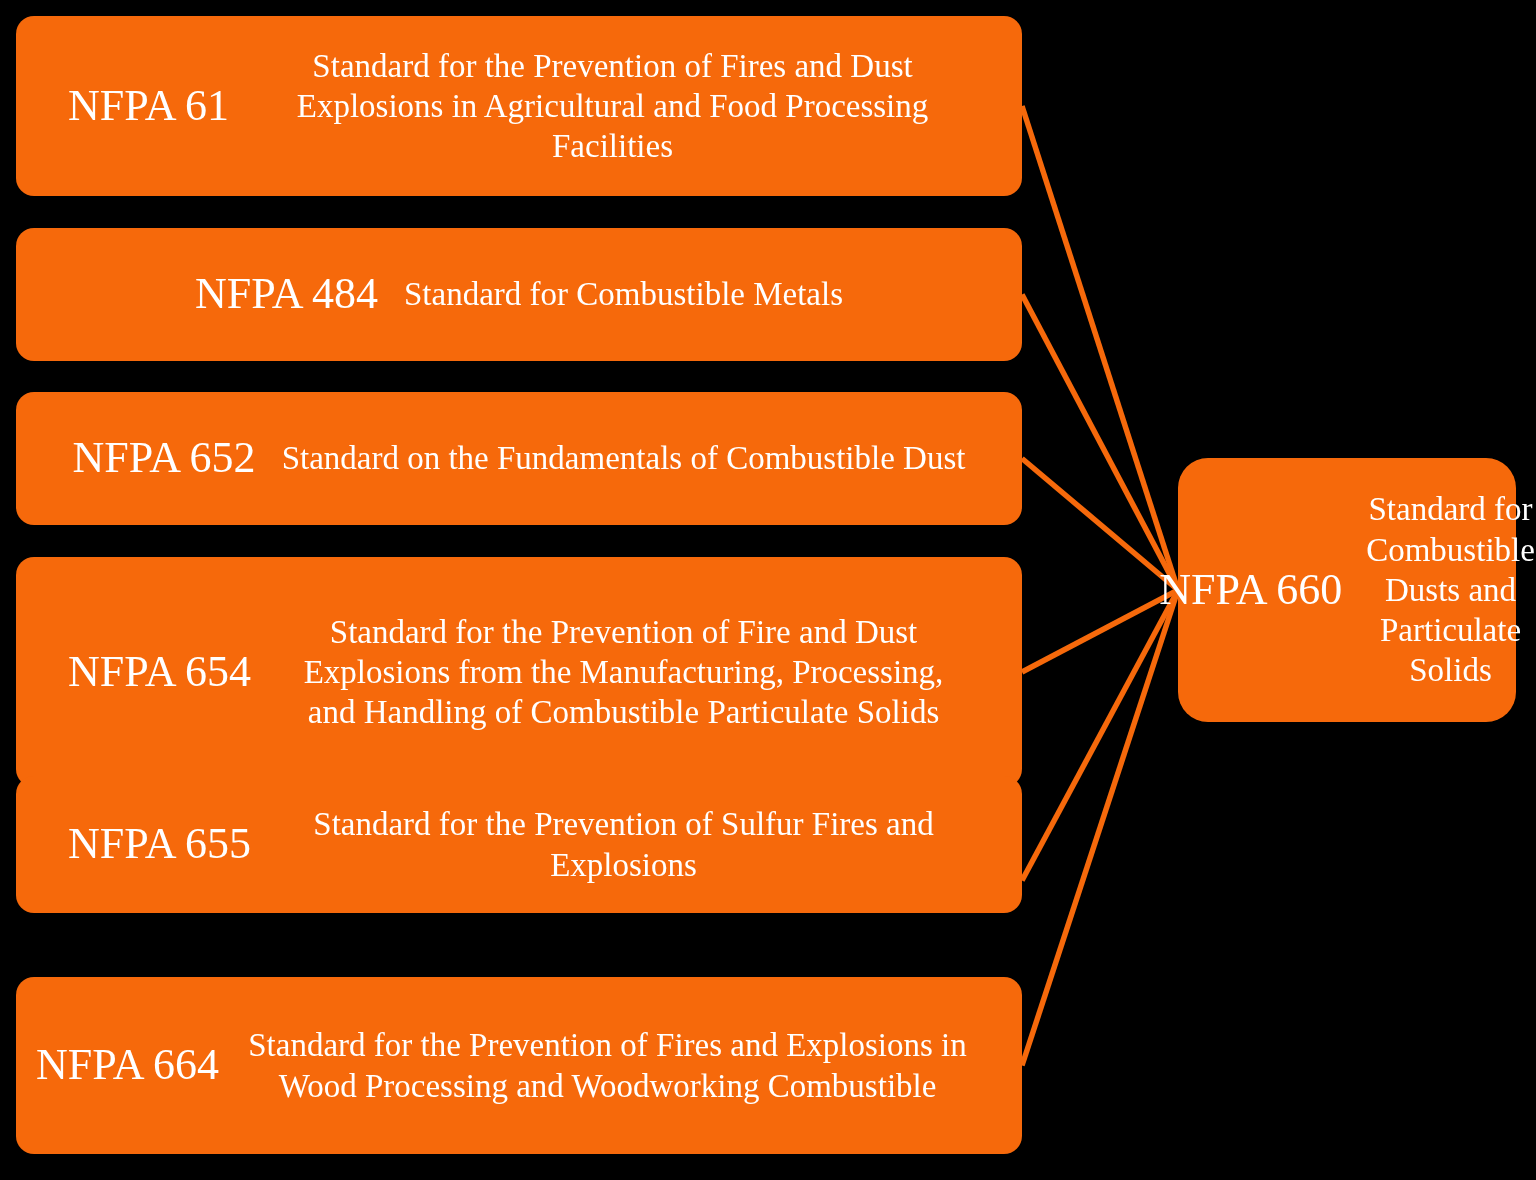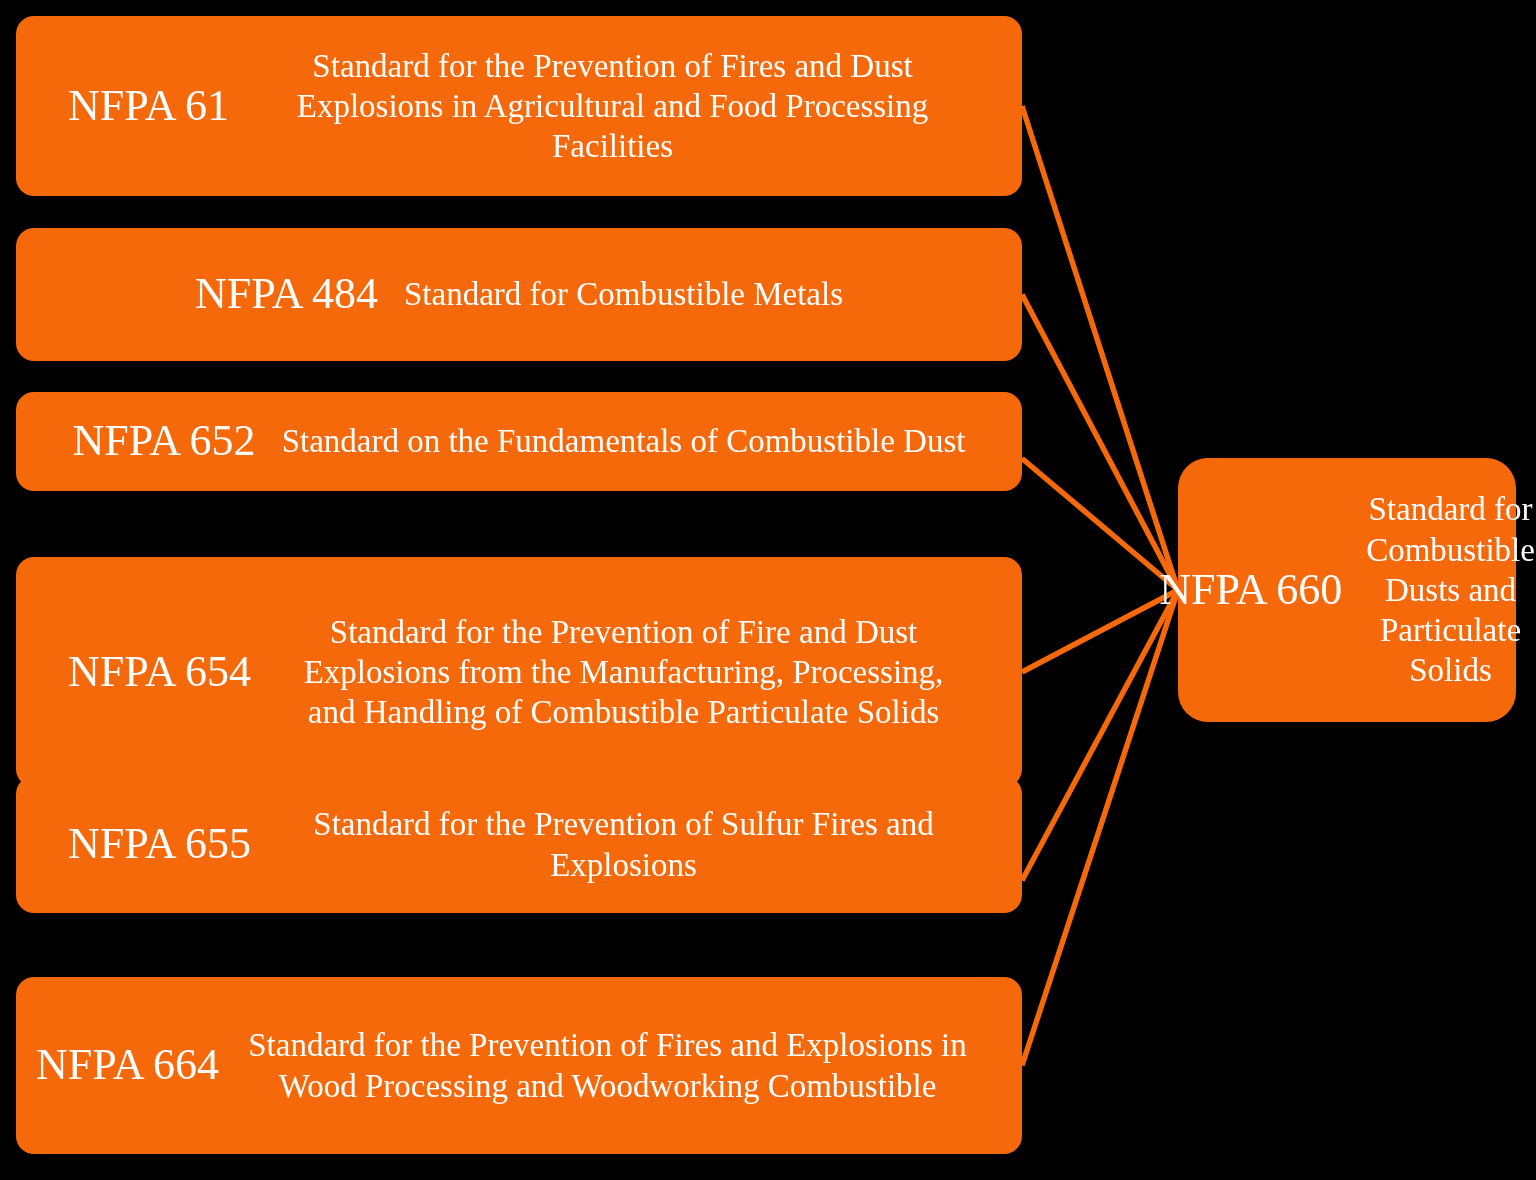--- a/index.html
+++ b/index.html
@@ -53,21 +53,21 @@
     font-size: 44px;
     line-height: 1.2;
     white-space: nowrap;
   }
   .node-desc {
     font-size: 33px;
     line-height: 1.22;
   }
   #box-nfpa-61  { top: 16px;  height: 180px; }
   #box-nfpa-484 { top: 228px; height: 133px; }
-  #box-nfpa-652 { top: 392px; height: 99px; }
+  #box-nfpa-652 { top: 392px; height: 133px; }
   #box-nfpa-654 { top: 557px; height: 230px; }
   #box-nfpa-655 { top: 776px; height: 137px; }
   #box-nfpa-664 { top: 977px; height: 177px; padding-left: 20px; }
 </style>
 </head>
 <body>
 
 <div id="canvas">
 
   <svg id="connector-layer">

